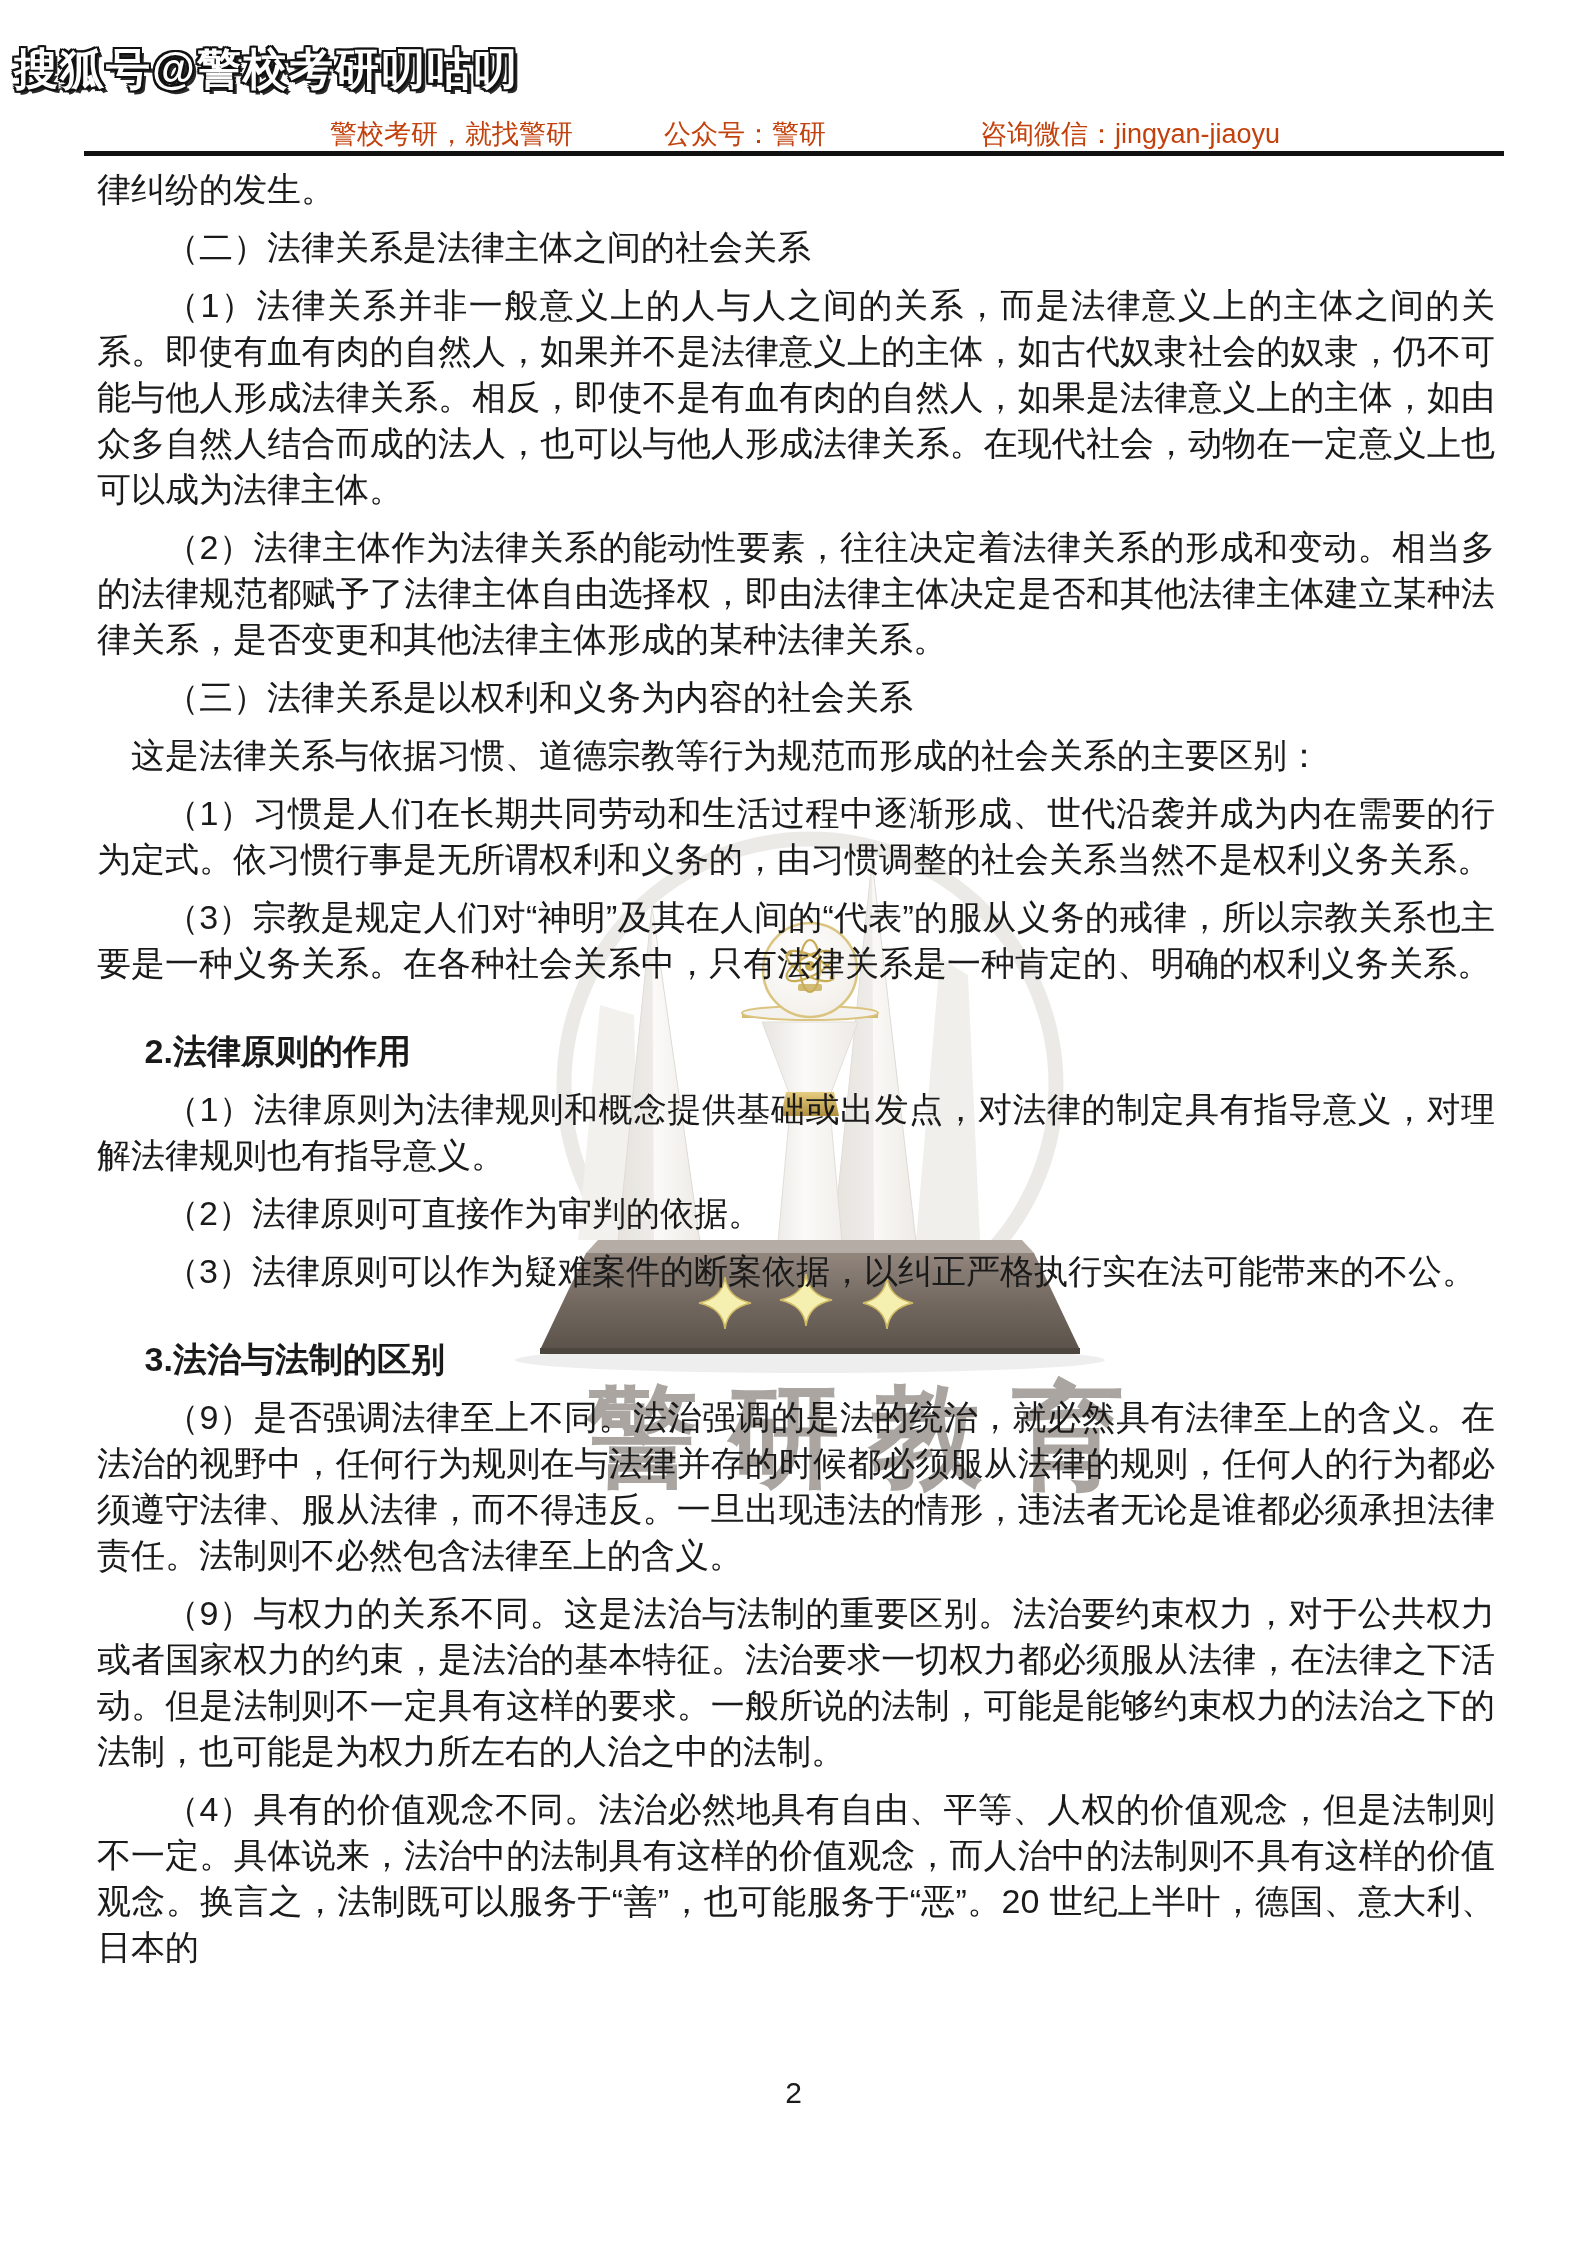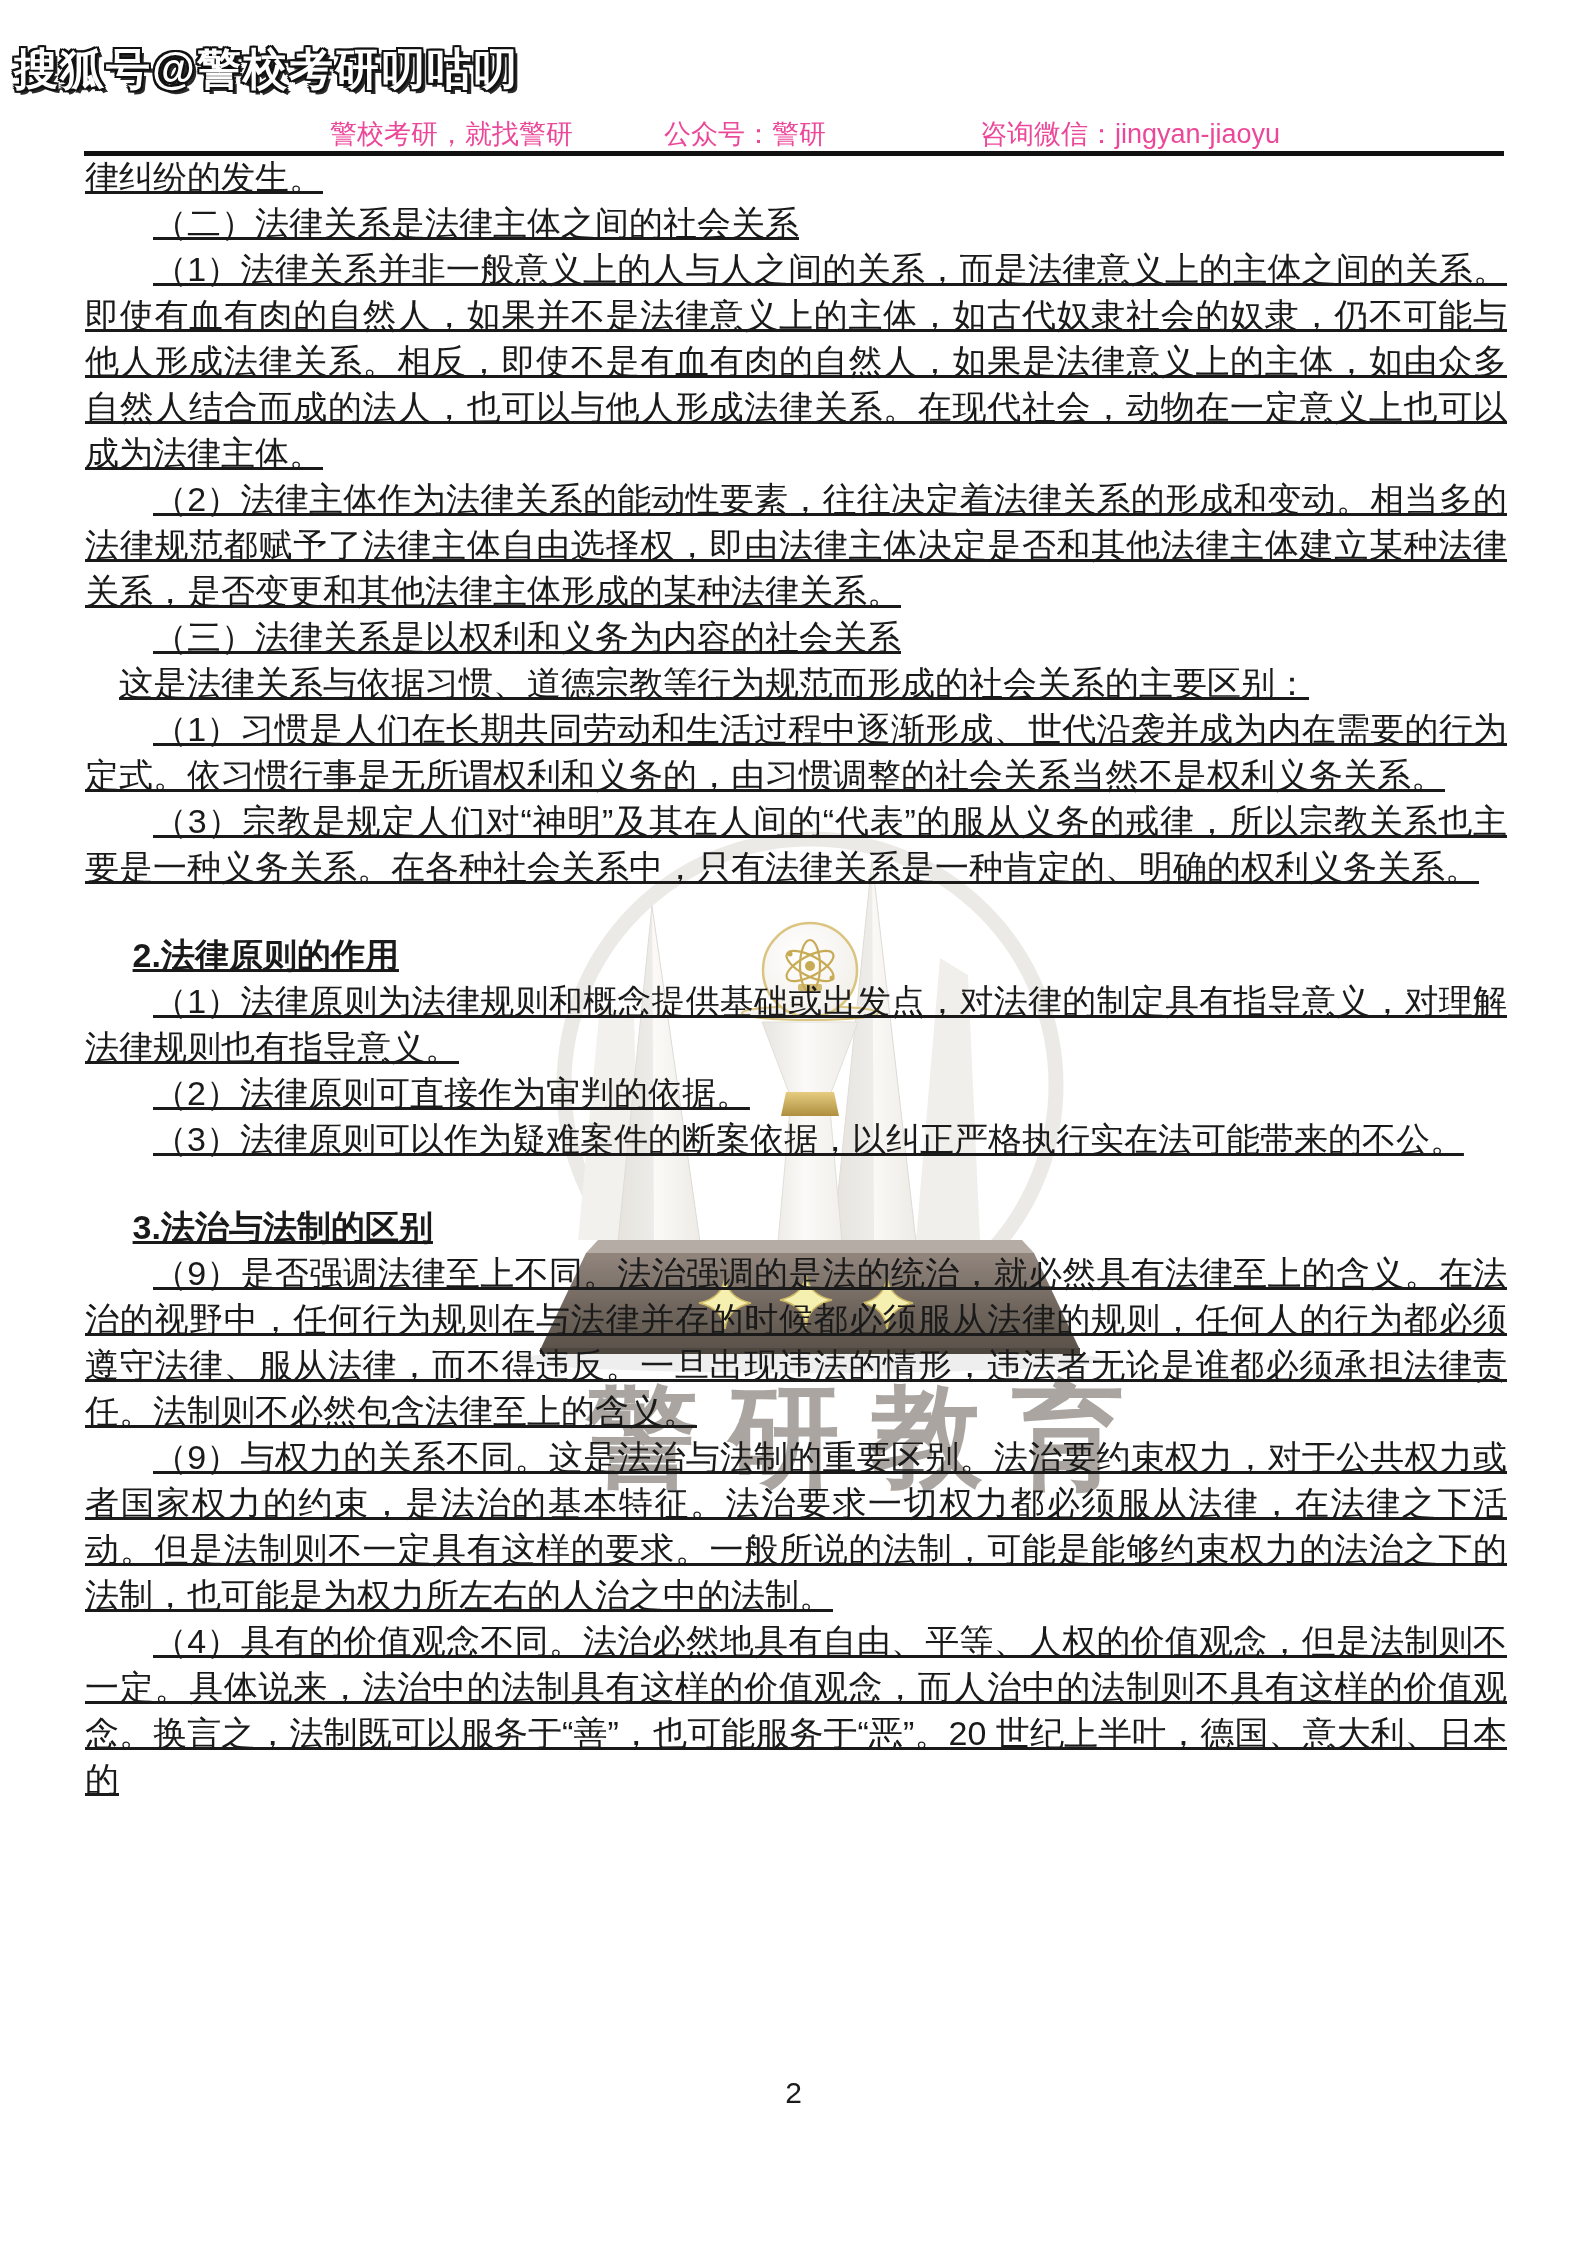--- a/index.html
+++ b/index.html
@@ -17,39 +17,39 @@
     font-size:44px;font-weight:700;letter-spacing:2px;
     color:#ffffff;
     text-shadow:
       -2px -2px 0 #111,2px -2px 0 #111,-2px 2px 0 #111,2px 2px 0 #111,
       0 -2px 0 #111,0 2px 0 #111,-2px 0 0 #111,2px 0 0 #111,
       4px 4px 0 #2a2a2a;
     white-space:nowrap;
     margin-top:28px;
   }
   
-  .header{position:absolute;top:116px;left:0;width:100%;height:40px;z-index:4;font-size:27px;color:#ec4899;}
+  .header{position:absolute;top:116px;left:0;width:100%;height:40px;z-index:4;font-size:27px;color:#c2410c;}
   .header .h-slogan{position:absolute;left:330px;top:0;}
   .header .h-account{position:absolute;left:664px;top:0;}
   .header .h-wechat{position:absolute;left:980px;top:0;}
   .header-rule{position:absolute;top:151px;left:84px;width:1420px;height:5px;background:#111;z-index:4;}
   
   .wm-layer{position:absolute;left:0;top:0;width:100%;height:100%;z-index:1;font-family:Liberation Mono, monospace;}
   .wm-brand{
     position:absolute;left:586px;top:1362px;
     font-size:112px;font-weight:700;letter-spacing:30px;
     color:#928c86;opacity:.78;white-space:nowrap;
   }
   .trophy-svg{position:absolute;left:470px;top:800px;}
   
   .content{
     position:absolute;left:85px;top:154px;width:1422px;z-index:3;
     font-size:34px;line-height:46px;text-align:justify;
   }
-  .content p{margin:0;padding:0;text-decoration:underline;}
+  .content p{margin:12px;padding:0;}
   .para-indent2{text-indent:2em;}
   .para-indent1{text-indent:1em;}
   .para-flush{text-indent:0;}
   .para-heading{font-weight:700;text-indent:1.4em;margin-top:42px !important;}
   .page-number{
     position:absolute;left:0;top:2076px;width:100%;z-index:3;
     text-align:center;font-size:30px;color:#1a1a1a;
   }
 </style>
 </head>

